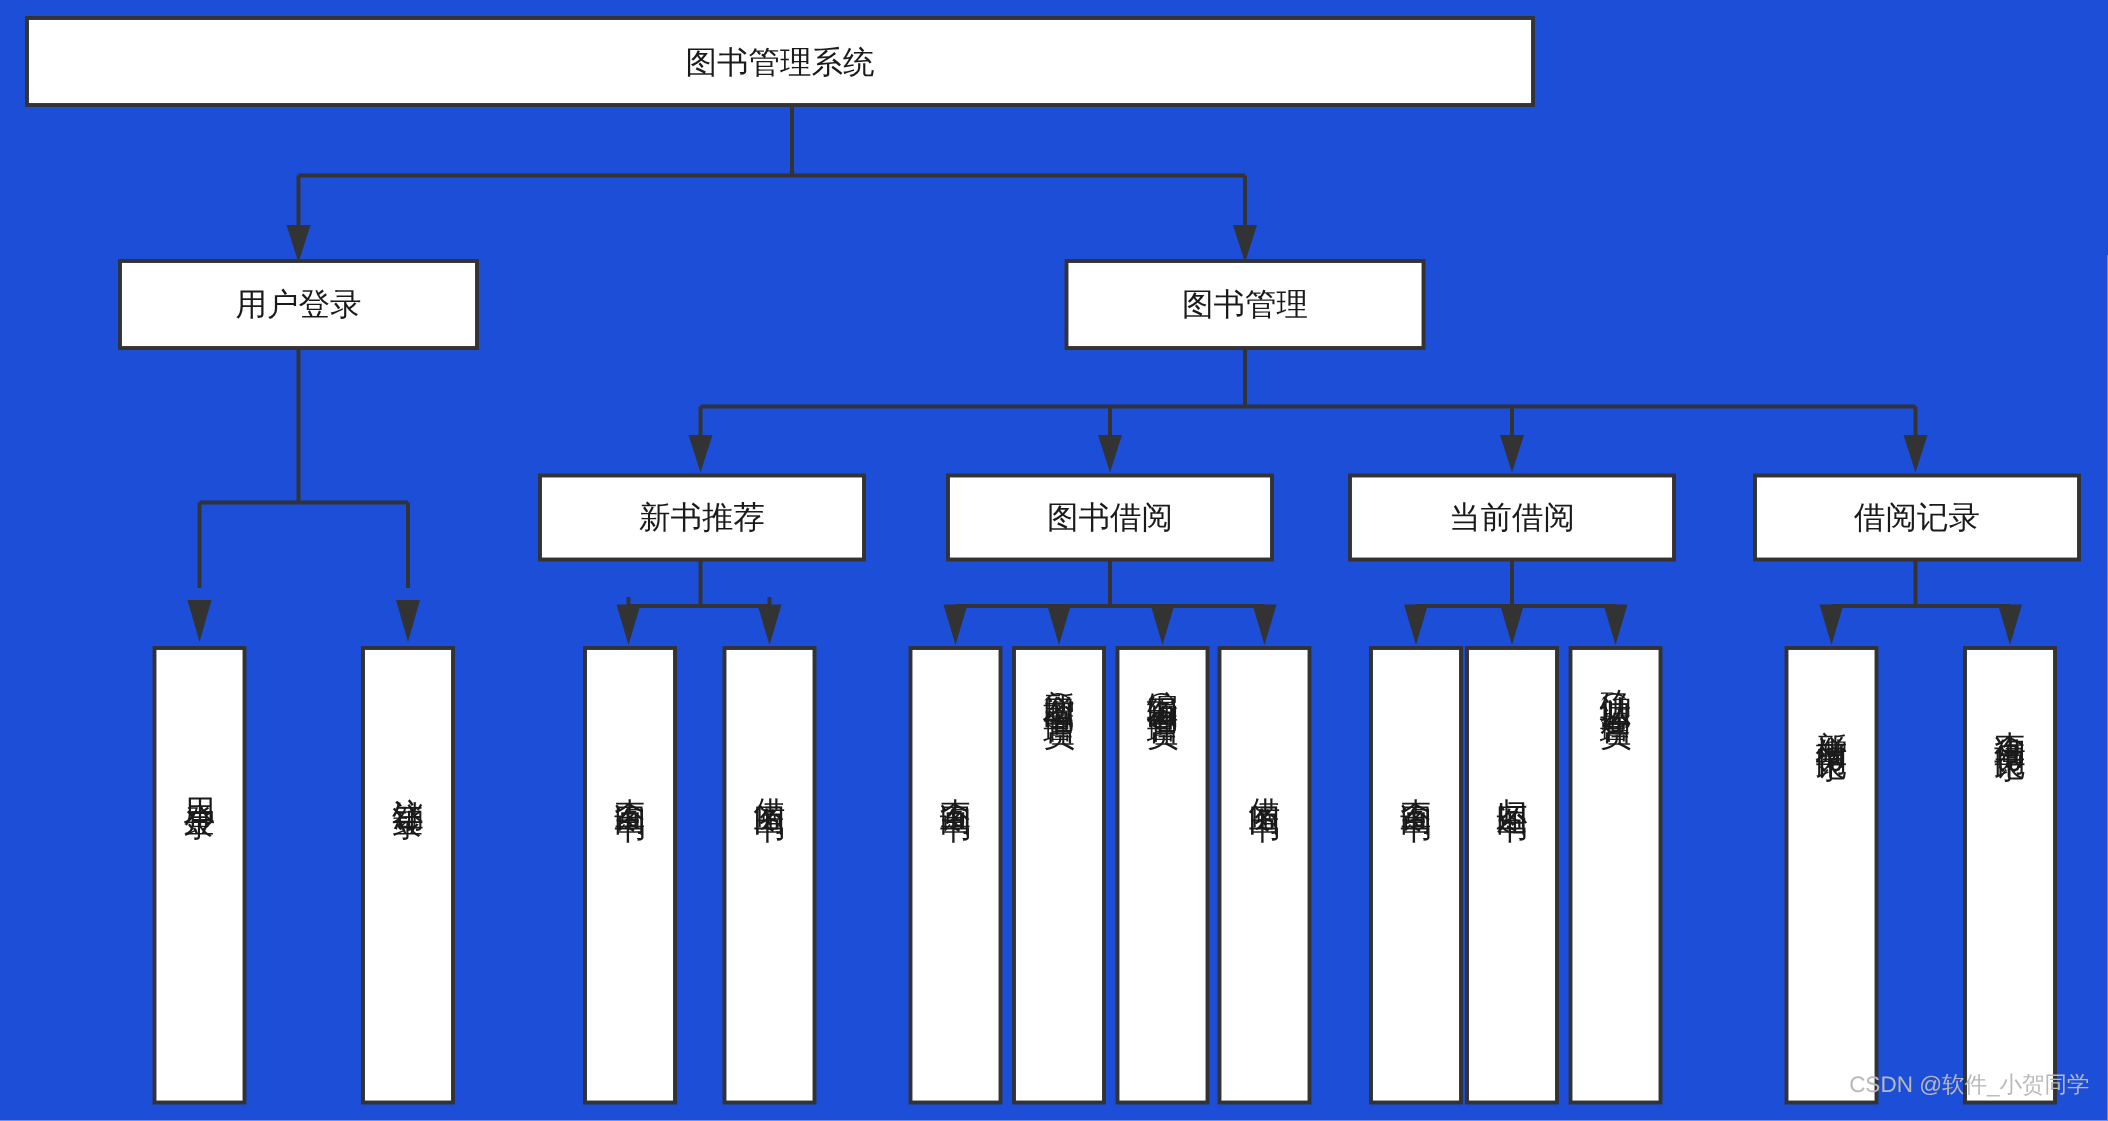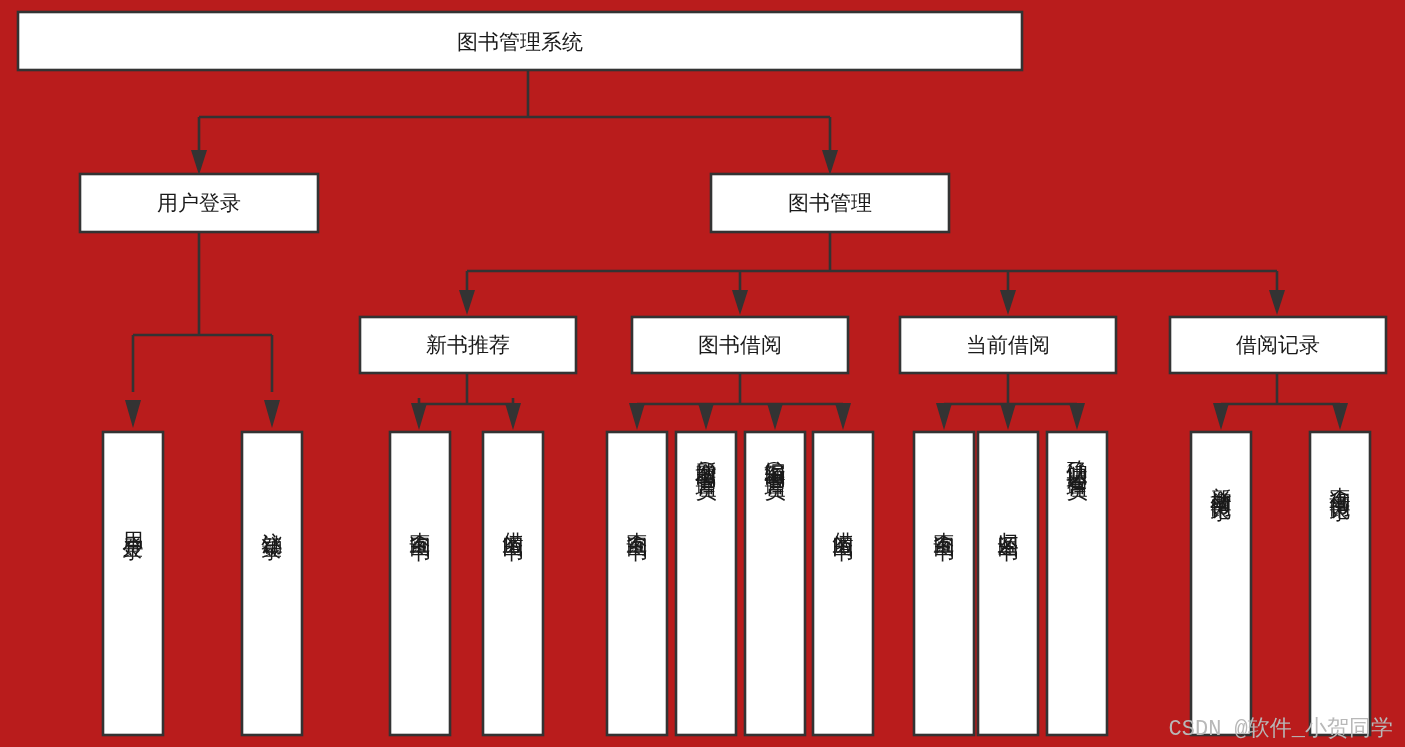--- a/index.html
+++ b/index.html
@@ -10,21 +10,21 @@
   body {
     width: 1405px;
     height: 747px;
     font-family: "DejaVu Sans", "Liberation Sans", sans-serif;
     overflow: hidden;
   }
   #diagram-root {
     position: relative;
     width: 1405px;
     height: 747px;
-    background: #b91c1c;
+    background: #1d4ed8;
   }
   svg.flow {
     position: absolute;
     top: 0;
     left: 0;
     width: 1405px;
     height: 747px;
   }
   .node-box {
     fill: #ffffff;
@@ -51,23 +51,23 @@
     font-family: "DejaVu Sans", "Liberation Sans", sans-serif;
     font-size: 21px;
     fill: #1a1a1a;
     writing-mode: vertical-rl;
     text-orientation: upright;
     letter-spacing: 3px;
   }
   .watermark {
     position: absolute;
     right: 12px;
-    bottom: 4px;
-    font-family: Liberation Mono, monospace;
-    font-size: 22px;
+    bottom: 14px;
+    font-family: Liberation Sans, sans-serif;
+    font-size: 15px;
     color: #b8b8b8;
     white-space: nowrap;
     user-select: none;
   }
 </style>
 </head>
 <body>
 
 <div id="diagram-root">
 

